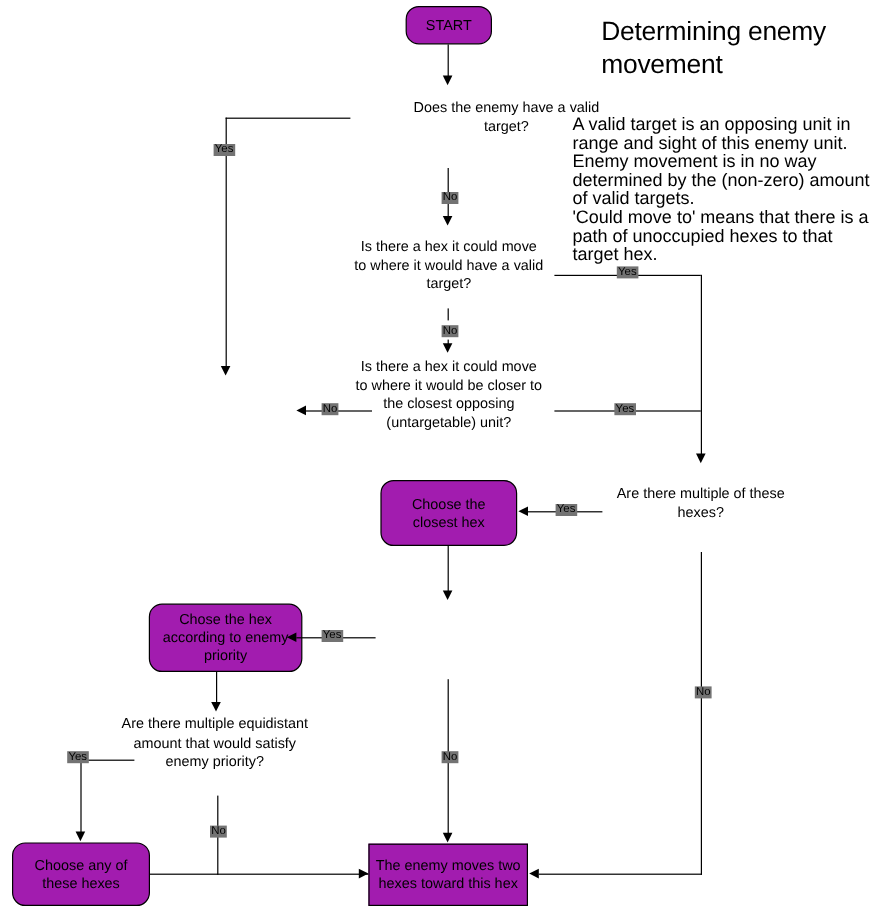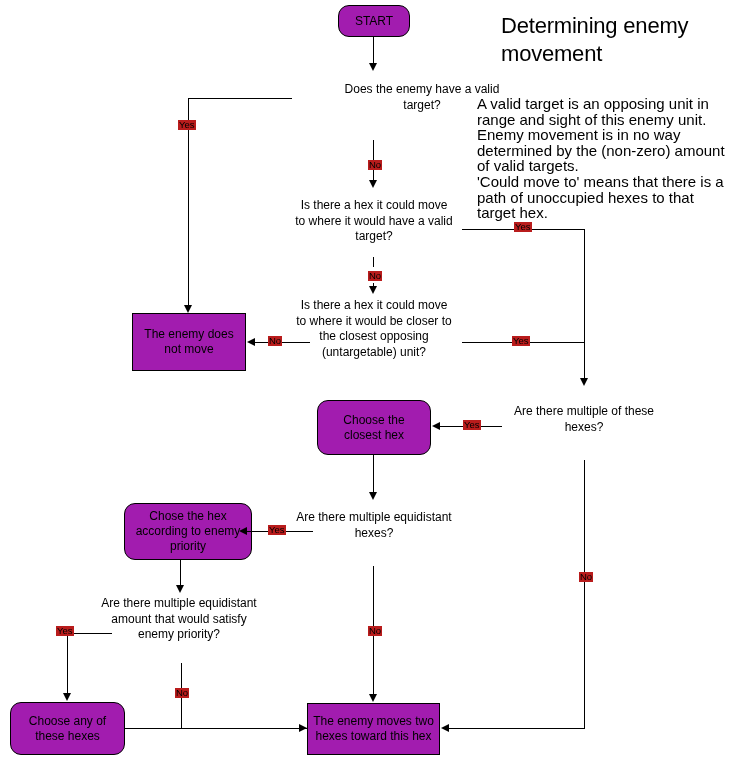--- a/index.html
+++ b/index.html
@@ -88,56 +88,54 @@
   .ah-right {
     border-top: 4.5px solid transparent;
     border-bottom: 4.5px solid transparent;
     border-left: 8px solid #000000;
   }
   
   .elabel {
     position: absolute;
     font-size: 9.5px;
     line-height: 10px;
-    background: #b91c1c;
+    background: #737373;
     padding: 0 1px;
     white-space: nowrap;
   }
 </style>
 </head>
 <body>
 
 <div id="canvas">
 
   <div class="title">Determining enemy movement</div>
   <div class="note">A valid target is an opposing unit in range and sight of this enemy unit.
 Enemy movement is in no way determined by the (non-zero) amount of valid targets.
 'Could move to' means that there is a path of unoccupied hexes to that target hex.</div>
 
   <div class="node rounded" style="left:338px; top:5px; width:72px; height:32px;">START</div>
 
-  <div class="node sharp" style="left:132px; top:313px; width:114px; height:58px;">The enemy does not move</div>
 
   <div class="node rounded" style="left:317px; top:400px; width:114px; height:55px;">Choose the closest hex</div>
 
   <div class="node rounded" style="left:124px; top:503px; width:128px; height:57px;">Chose the hex according to enemy priority</div>
 
   <div class="node rounded" style="left:10px; top:702px; width:115px; height:53px;">Choose any of these hexes</div>
 
   <div class="node sharp" style="left:307px; top:703px; width:133px; height:52px;">The enemy moves two hexes toward this hex</div>
 
   <div class="decision" style="left:294px; top:82px; width:160px;margin-left:48px;">Does the enemy have a valid target?</div>
 
   <div class="decision" style="left:294px; top:198px; width:160px;">Is there a hex it could move to where it would have a valid target?</div>
 
   <div class="decision" style="left:294px; top:298px; width:160px;">Is there a hex it could move to where it would be closer to the closest opposing (untargetable) unit?</div>
 
   <div class="decision" style="left:504px; top:404px; width:160px;">Are there multiple of these hexes?</div>
 
-  <div class="decision" style="left:294px; top:510px; width:160px;">Are there multiple equidistant hexes?</div>
 
   <div class="decision" style="left:99px; top:596px; width:160px;">Are there multiple equidistant amount that would satisfy enemy priority?</div>
 
   <div class="ln lnv" style="left:373px; top:37px; height:28px;"></div>
   <div class="ah ah-down" style="left:369px; top:63px;"></div>
 
   <div class="ln lnh" style="left:188px; top:98px; width:104px;"></div>
   <div class="ln lnv" style="left:188px; top:98px; height:210px;"></div>
   <div class="ah ah-down" style="left:184px; top:305px;"></div>
   <span class="elabel" style="left:178px; top:120px;">Yes</span>

